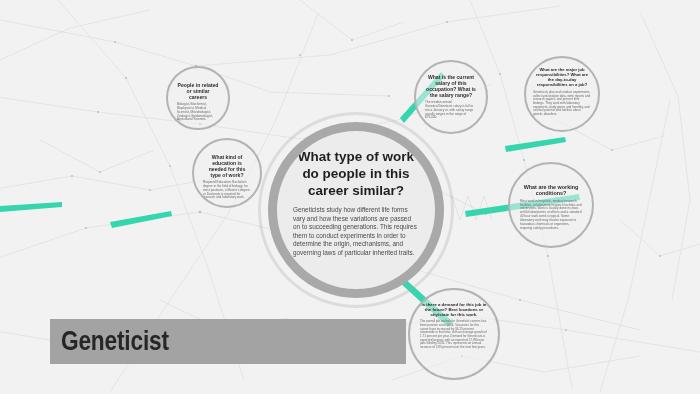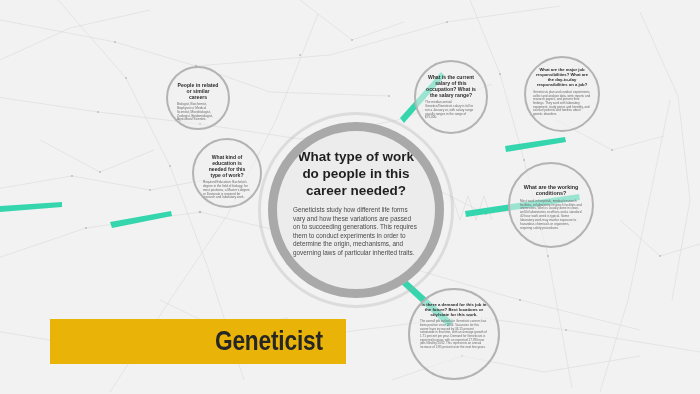--- a/index.html
+++ b/index.html
@@ -61,23 +61,23 @@
   #sat-resp .b-title{font-size:4.2px;}
   #sat-resp .b-body{font-size:3.05px;}
   #sat-cond{left:508px;top:162px;width:86px;height:86px;padding:20px 10px 6px;}
   #sat-cond .b-title{font-size:5.4px;}
   #sat-demand{left:408px;top:288px;width:92px;height:92px;padding:12px 10px 6px;}
   #sat-demand .b-title{font-size:4.3px;}
   #sat-demand .b-body{font-size:3.05px;}
 
   
   #banner{
-    position:absolute;left:50px;top:319px;width:296px;height:45px;
-    background:#eab308;
-    display:flex;align-items:center;justify-content:flex-end;
+    position:absolute;left:50px;top:319px;width:356px;height:45px;
+    background:#a3a3a3;
+    display:flex;align-items:center;
   }
   #banner-text{
     font-family:"Liberation Sans Narrow","Liberation Sans",sans-serif;
     font-weight:bold;font-size:27px;color:#262626;
     letter-spacing:-.2px;padding-left:13px;
     transform:scaleX(.84);transform-origin:left center;
   }
 </style>
 </head>
 <body>
@@ -155,21 +155,21 @@
       <polygon points="400,118 404,123 445,76 441,72"></polygon>
       <polygon points="465,211 466,217 580,200 579,194"></polygon>
       <polygon points="402,276 398,281 448,327 453,322"></polygon>
       <polygon points="505,146 506,152 566,142 565,137"></polygon>
     </g>
   </svg>
 
   <div id="hub-outer"></div>
 
   <div class="bubble" id="hub">
-    <div class="b-title">What type of work do people in this career needed?</div>
+    <div class="b-title">What type of work do people in this career similar?</div>
     <div class="b-body">Geneticists study how different life forms vary and how these variations are passed on to succeeding generations. This requires them to conduct experiments in order to determine the origin, mechanisms, and governing laws of particular inherited traits.</div>
   </div>
 
   <div class="bubble sat" id="sat-related">
     <div class="b-title">People in related or similar careers</div>
     <div class="b-body">Biologist, Biochemist, Biophysicist, Medical Scientist, Microbiologist, Zoologist, Epidemiologist, Agricultural Scientist.</div>
   </div>
 
   <div class="bubble sat" id="sat-education">
     <div class="b-title">What kind of education is needed for this type of work?</div>

